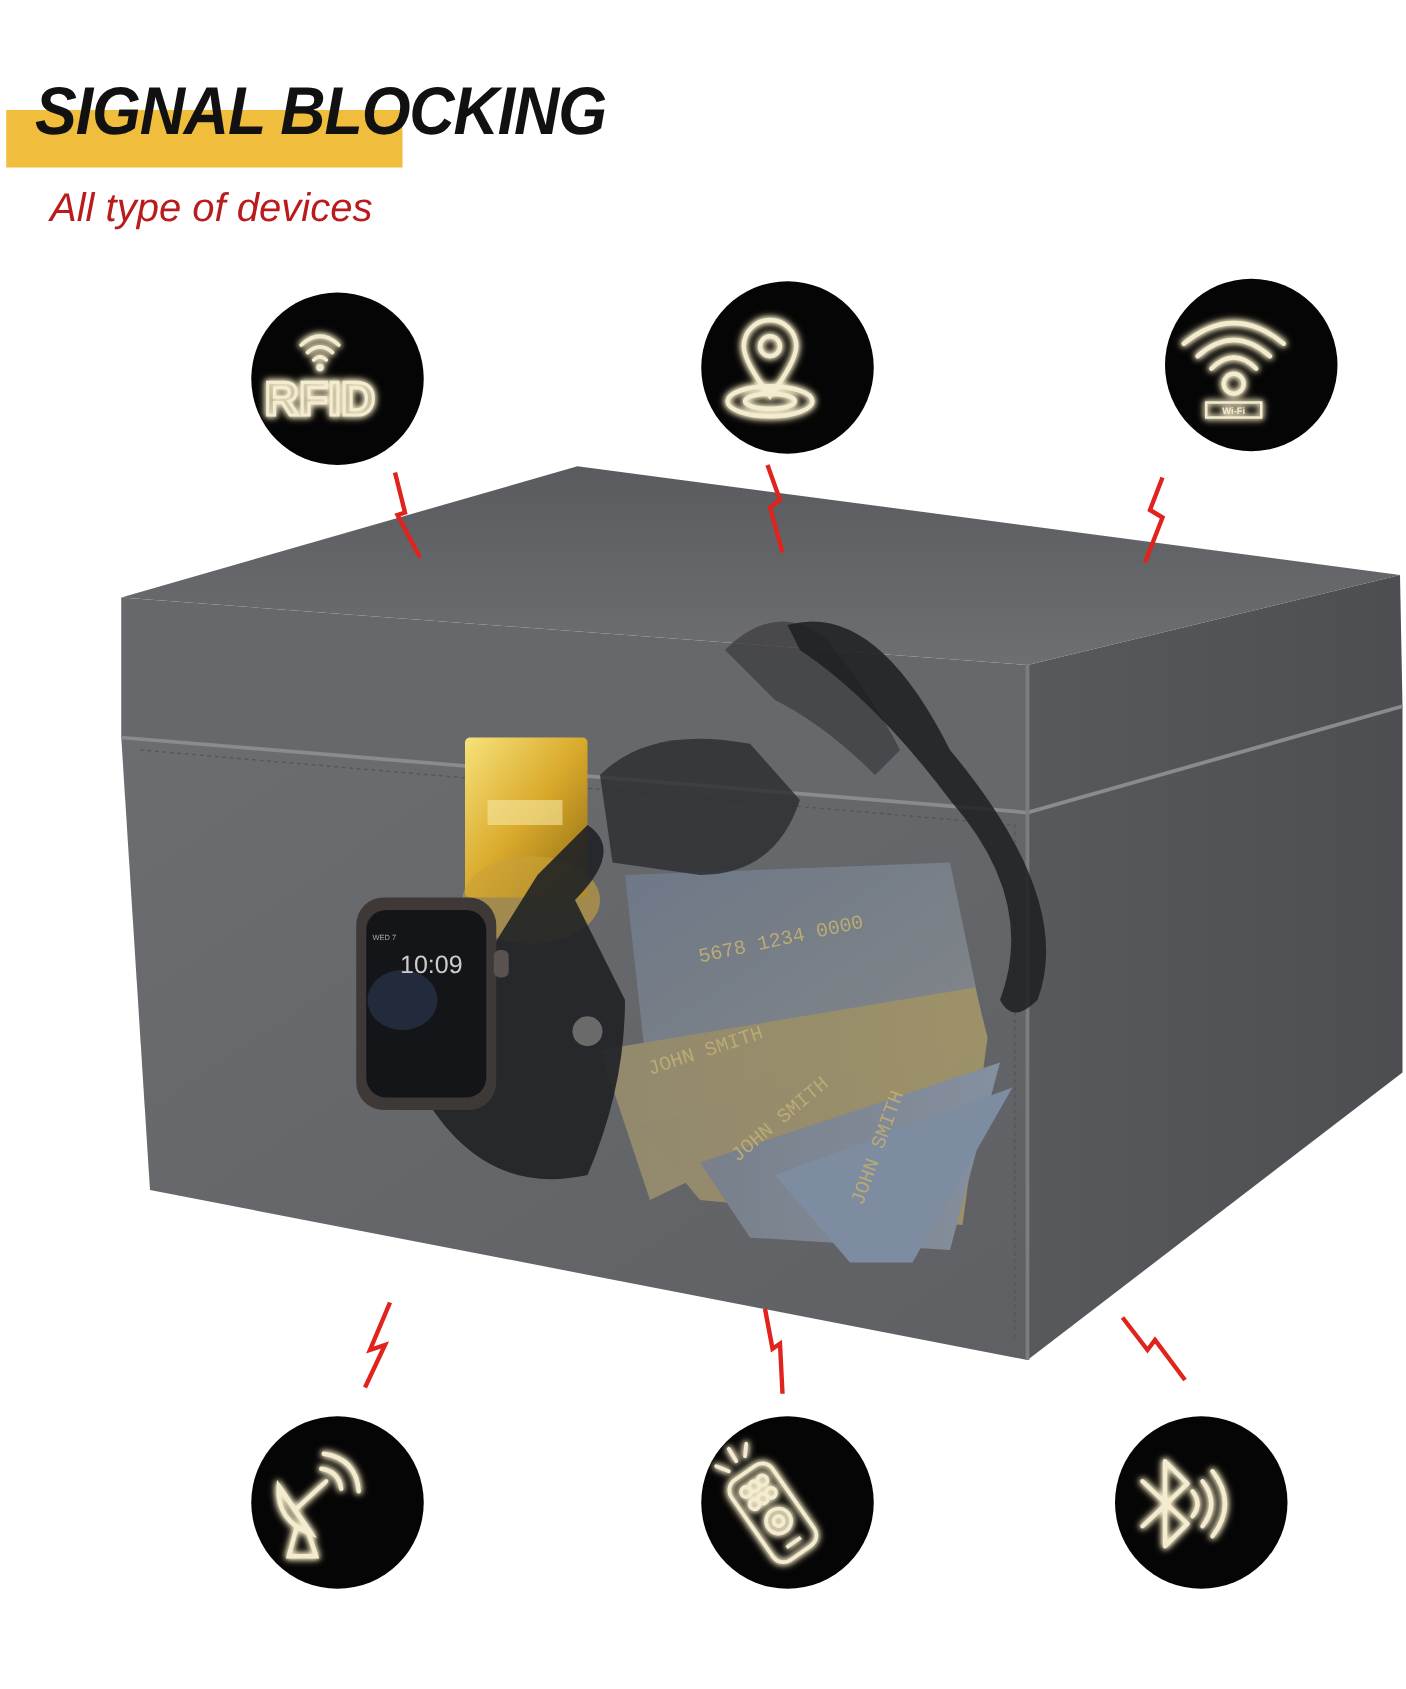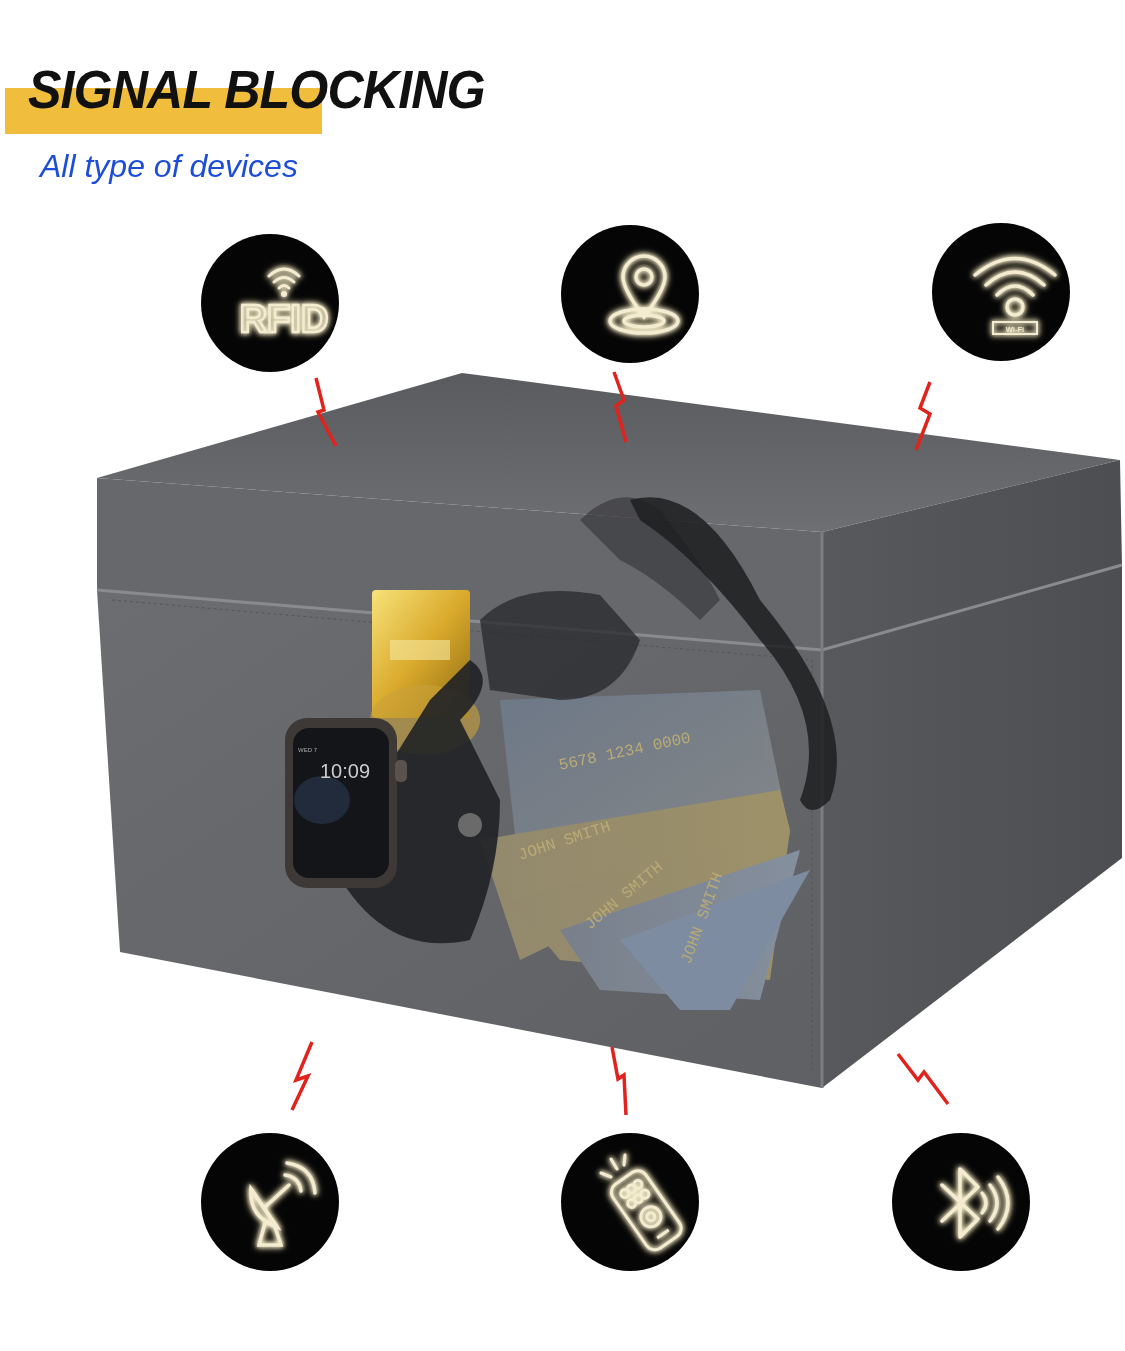--- a/index.html
+++ b/index.html
@@ -1,20 +1,20 @@
 <!DOCTYPE html>
 <html><head>
 <meta charset="utf-8">
 <style>
   html,body{margin:0;padding:0;background:#fff;}
   body{width:1125px;height:1351px;position:relative;overflow:hidden;font-family:"Liberation Sans",sans-serif;}
   .title-bar{position:absolute;left:5px;top:88px;width:317px;height:46px;background:#f1bd3c;}
   .title{position:absolute;left:28px;top:58px;font-family:"Liberation Sans",sans-serif;font-weight:bold;font-style:italic;font-size:54px;letter-spacing:-1px;color:#111;transform:scaleX(0.93);transform-origin:left;}
-  .subtitle{position:absolute;left:40px;top:148px;font-family:"Liberation Sans",sans-serif;font-style:italic;font-size:32px;color:#1d4ed8;}
-  .icon-circle{position:absolute;width:138px;height:138px;border-radius:50%;background:#050505;display:flex;align-items:center;justify-content:flex-end;}
+  .subtitle{position:absolute;left:40px;top:148px;font-family:"Liberation Sans",sans-serif;font-style:italic;font-size:32px;color:#b91c1c;}
+  .icon-circle{position:absolute;width:138px;height:138px;border-radius:50%;background:#050505;display:flex;align-items:center;justify-content:flex-start;}
   .icon-circle svg{width:110px;height:110px;overflow:visible;}
   .glow{filter:drop-shadow(0 0 2px #fff6d8) drop-shadow(0 0 3px #e8dcb0);}
   .bolt{position:absolute;}
   .box{position:absolute;left:0;top:0;width:1125px;height:1351px;}
 </style>
 </head>
 <body>
 
 <div class="title-bar"></div>
 <div class="title">SIGNAL BLOCKING</div>

